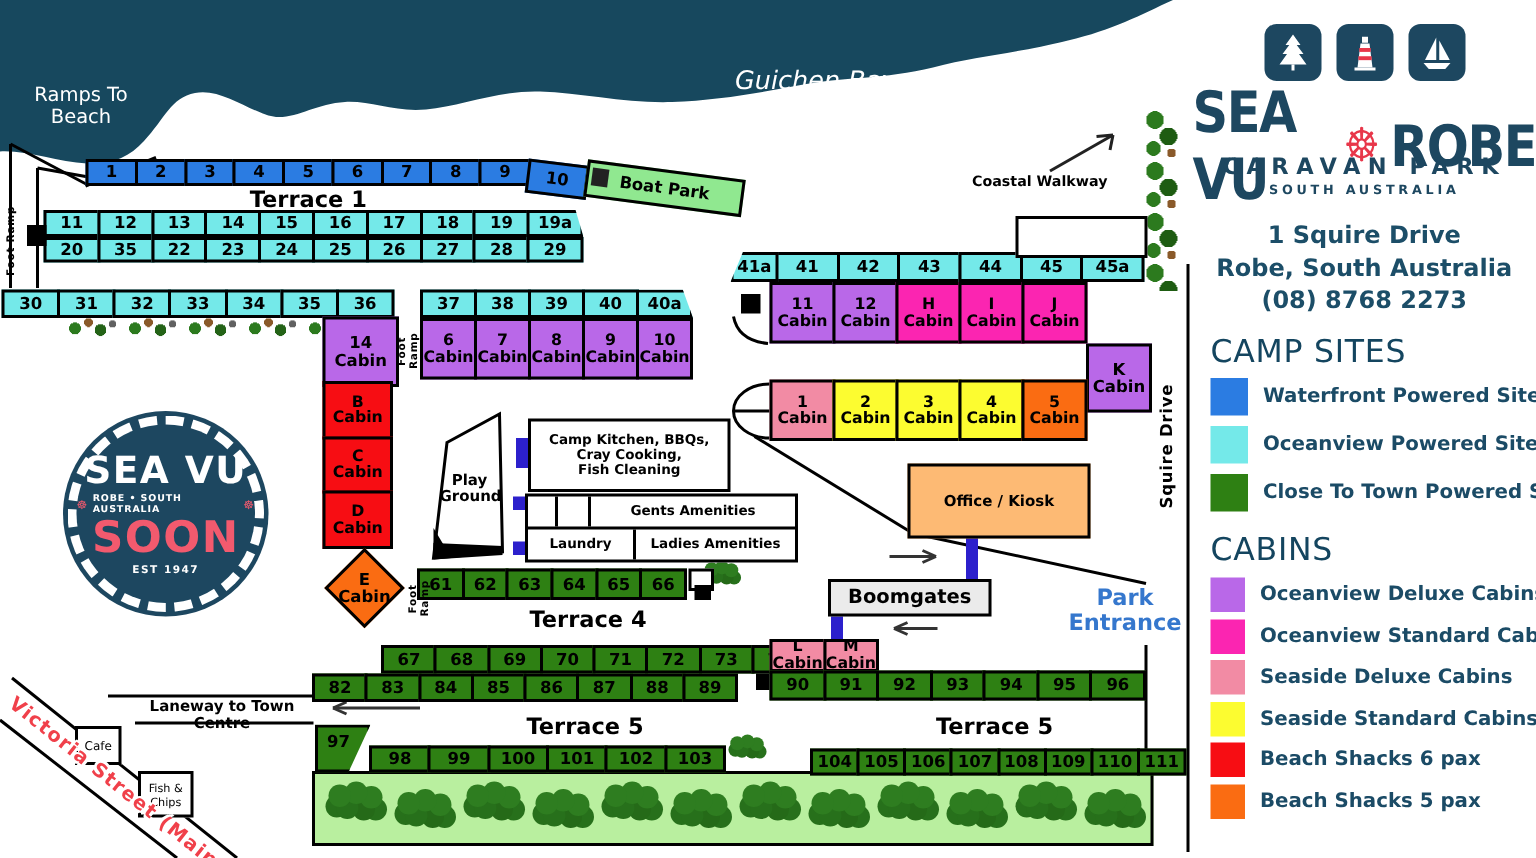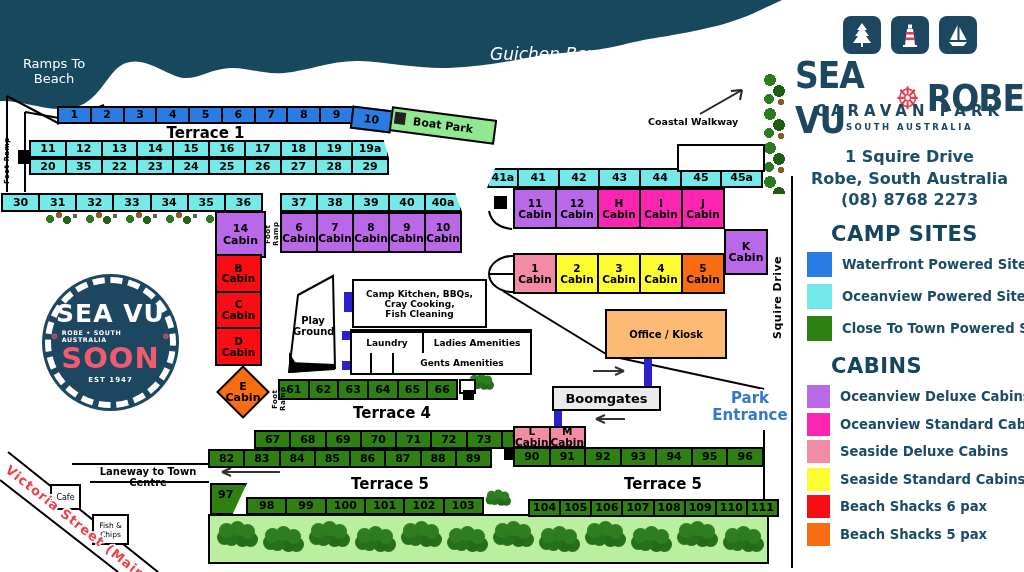--- a/index.html
+++ b/index.html
@@ -95,21 +95,21 @@
   .licon{width:38px;height:38px;background:#1d4760;border-radius:8px;display:flex;align-items:center;justify-content:center;}
   #brand{position:absolute;left:0;top:58px;width:229px;display:flex;justify-content:center;align-items:center;gap:7px;
      font-size:33px;font-weight:bold;color:#1d4760;letter-spacing:-1px;transform:scaleY(1.15);}
   #brand .wheel{color:#e8374a;font-size:27px;letter-spacing:0;}
   #caravan{position:absolute;left:0;top:102px;width:229px;text-align:center;font-size:15px;font-weight:bold;
      letter-spacing:5px;color:#1d4760;}
   #region{position:absolute;left:0;top:122px;width:229px;text-align:center;font-size:8.5px;font-weight:bold;
      letter-spacing:2.5px;color:#1d4760;}
   #address{position:absolute;left:0;top:146px;width:229px;text-align:center;font-size:16px;font-weight:bold;
      color:#1c4e68;line-height:1.35;}
-  .leg-title{position:absolute;left:12px;font-size:21px;font-weight:bold;color:#14455f;letter-spacing:.5px;margin-left:24px;}
+  .leg-title{position:absolute;left:12px;font-size:21px;font-weight:normal;color:#14455f;letter-spacing:.5px;}
   .leg-list{position:absolute;left:12px;width:215px;}
   .leg-item{position:absolute;left:0;display:flex;align-items:center;}
   .leg-swatch{width:25px;height:25px;flex:0 0 25px;}
   .leg-label{margin-left:10px;font-size:13.2px;font-weight:bold;color:#1b4b66;white-space:nowrap;}
   svg{display:block;}
 </style>
 </head>
 <body>
 
 <div id="stage">
@@ -319,28 +319,28 @@
 Ground</div>
 
   <div class="bluebar" style="left:344px;top:292px;width:8px;height:20px;"></div>
   <div class="bluebar" style="left:342px;top:331px;width:8px;height:9px;"></div>
   <div class="bluebar" style="left:342px;top:361px;width:8px;height:9px;"></div>
   <div class="blacksq" style="left:355px;top:314px;width:11px;height:9px;"></div>
   <div class="bldg" style="left:352px;top:279px;width:131px;height:45px;font-size:9px;">Camp Kitchen, BBQs,
 Cray Cooking,
 Fish Cleaning</div>
   <div id="amen">
-    <div class="r r2">
-      <div class="b" style="flex:0 0 70px;border-left:none;">Laundry</div>
-      <div class="b" style="flex:1;">Ladies Amenities</div>
-    </div>
     <div class="r">
       <div class="b" style="flex:0 0 18px;border-left:none;"></div>
       <div class="b" style="flex:0 0 20px;"></div>
       <div class="b" style="flex:1;">Gents Amenities</div>
+    </div>
+    <div class="r r2">
+      <div class="b" style="flex:0 0 70px;border-left:none;">Laundry</div>
+      <div class="b" style="flex:1;">Ladies Amenities</div>
     </div>
   </div>
 
   <div class="bluebar" style="left:644px;top:354px;width:8px;height:33px;"></div>
   <div class="bluebar" style="left:554px;top:406px;width:8px;height:21px;"></div>
   <div class="bldg" style="left:605px;top:309px;width:118px;height:46px;font-size:10px;background:#fdba74;">Office / Kiosk</div>
   <div class="bldg" style="left:552px;top:386px;width:105px;height:21px;font-size:13px;background:#ebebeb;">Boomgates</div>
 
   <div class="siterow" style="left:278px;top:379px;width:180px;height:21px;">
       <div class="cell c-green">61</div>
@@ -378,21 +378,21 @@
   <div class="tlabel" style="left:563px;top:475px;width:200px;">Terrace 5</div>
   <div id="site97" class="abs">97</div>
   <div class="siterow" style="left:246px;top:497px;width:238px;height:18px;">
       <div class="cell c-green">98</div>
       <div class="cell c-green">99</div>
       <div class="cell c-green">100</div>
       <div class="cell c-green">101</div>
       <div class="cell c-green">102</div>
       <div class="cell c-green">103</div>
     </div>
-  <div class="siterow" style="left:528px;top:499px;width:251px;height:18px;">
+  <div class="siterow" style="left:540px;top:499px;width:251px;height:18px;">
       <div class="cell c-green">104</div>
       <div class="cell c-green">105</div>
       <div class="cell c-green">106</div>
       <div class="cell c-green">107</div>
       <div class="cell c-green">108</div>
       <div class="cell c-green">109</div>
       <div class="cell c-green">110</div>
       <div class="cell c-green">111</div>
     </div>
   <div class="siterow cabrow" style="left:513px;top:426px;width:73px;height:22px;font-size:7.5px;">

